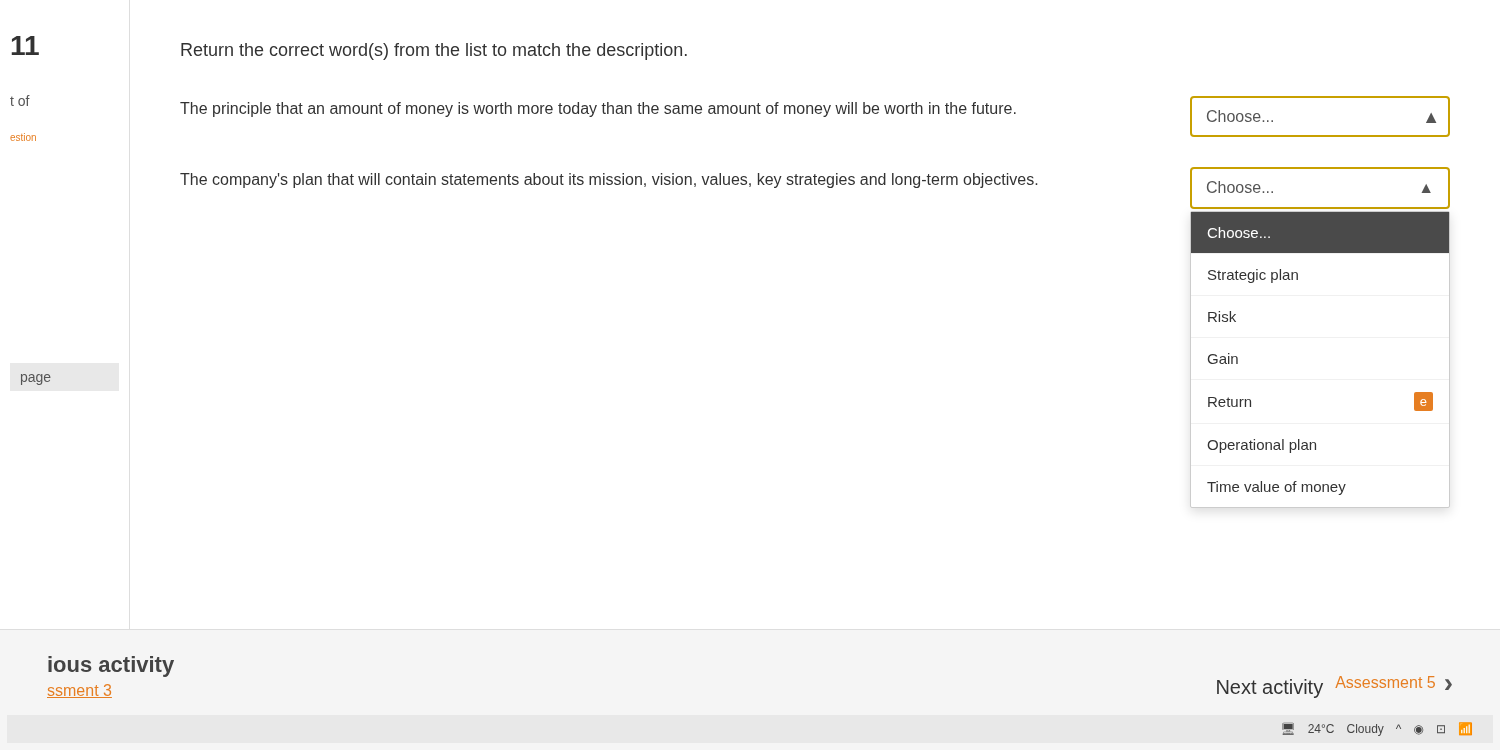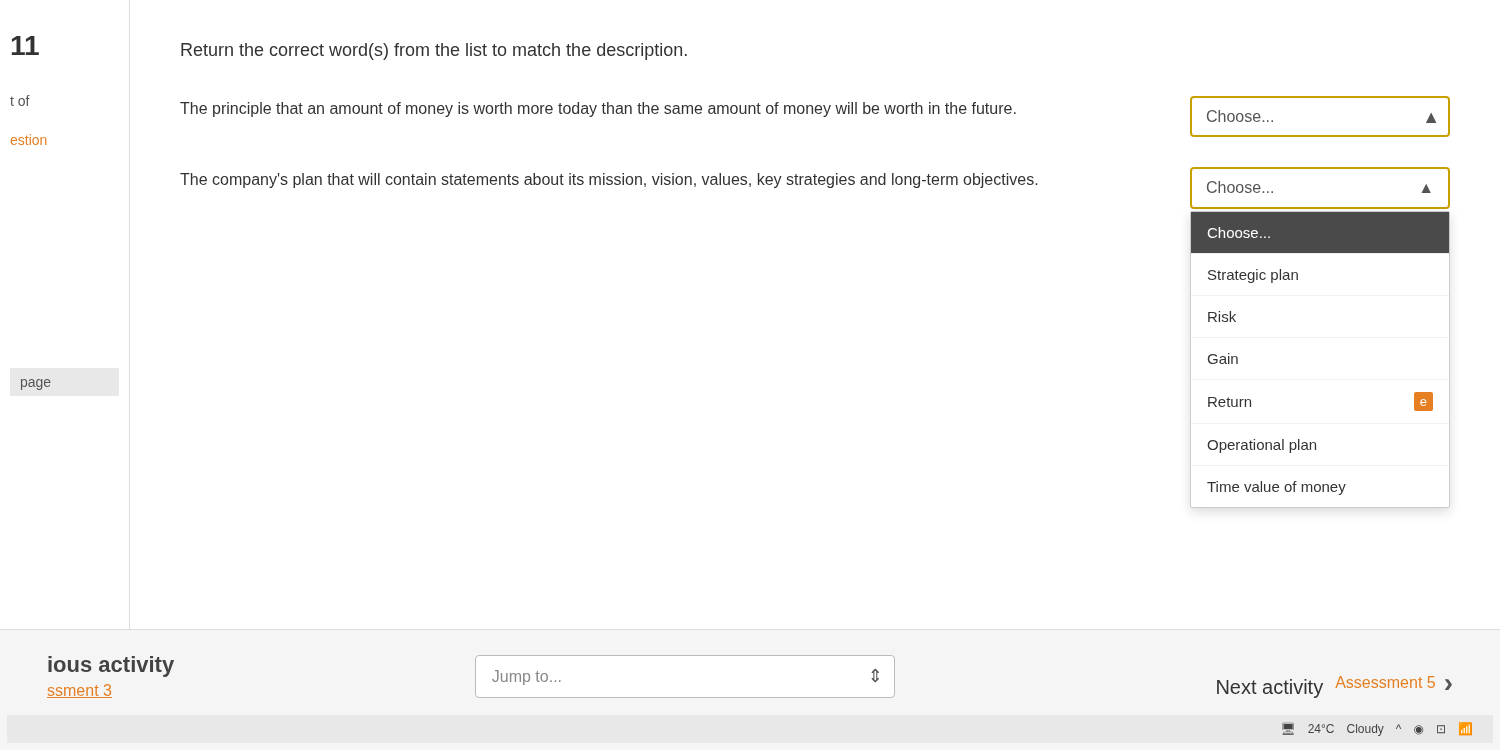--- a/index.html
+++ b/index.html
@@ -38,21 +38,21 @@
       padding: 10px 0;
     }
 
     .sidebar-label {
       font-size: 14px;
       color: #555;
       line-height: 1.4;
     }
 
     .sidebar-link {
-      font-size: 14px;
+      font-size: 10px;
       color: #e67e22;
       cursor: pointer;
     }
 
     .sidebar-page-label {
       font-size: 14px;
       color: #555;
       background: #e8e8e8;
       padding: 6px 10px;
       border-radius: 0;
@@ -313,28 +313,20 @@
 </div>
 
 <div class="bottom-section">
   <div class="bottom-nav-inner">
 
     <div class="left-nav">
       <div class="prev-label">ious activity</div>
       <div class="assessment-3-label">ssment 3</div>
     </div>
 
-    <div class="center-nav">
-      <div class="jump-to-wrapper">
-        <select class="jump-to-select">
-          <option>Jump to...</option>
-        </select>
-        <span class="jump-arrow">⇕</span>
-      </div>
-    </div>
 
     <div class="right-nav">
       <div class="next-activity-label">Next activity</div>
       <div class="next-activity-row">
         <span class="next-activity-link">Assessment 5</span>
         <span class="next-chevron">›</span>
       </div>
     </div>
   </div>
 

